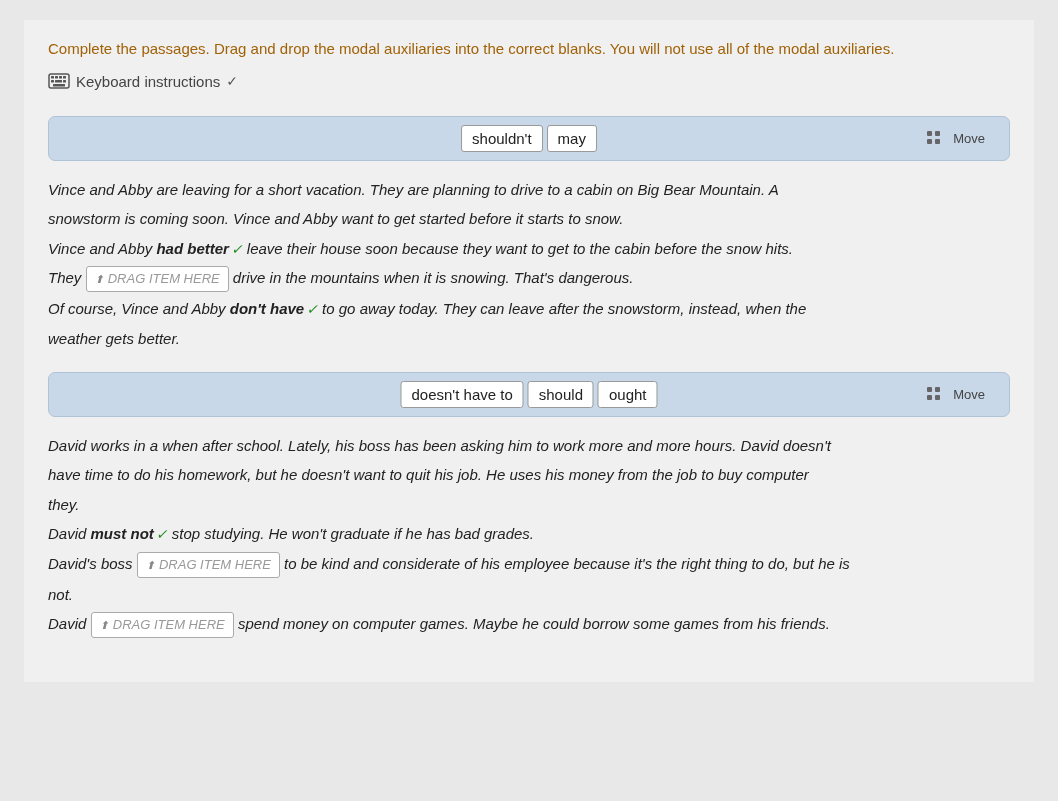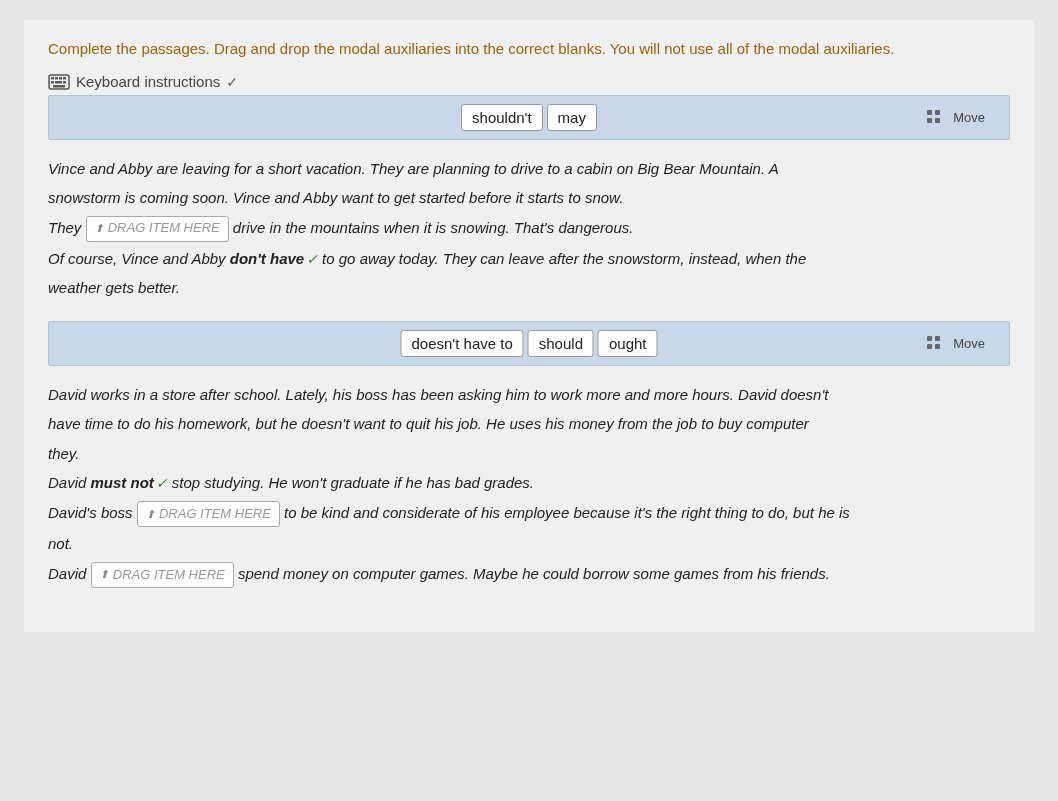--- a/index.html
+++ b/index.html
@@ -17,33 +17,33 @@
       margin: 0 auto;
     }
     .instructions-header {
       font-size: 15px;
       line-height: 1.5;
       margin-bottom: 12px;
       color: #a16207;
     }
     .keyboard-row {
       display: flex;
-      align-items: flex-end;
+      align-items: flex-start;
       gap: 6px;
-      margin-bottom: 5px;
+      margin-bottom: 26px;
       font-size: 15px;
       color: #444;
       cursor: pointer;
     }
 
     
     .word-bank-bar {
       background: #c8d8e8;
       border: 1px solid #b0c4d8;
-      border-radius: 2px;
+      border-radius: 7px;
       padding: 10px 16px;
       display: flex;
       align-items: center;
       justify-content: space-between;
       margin-bottom: 16px;
       position: relative;
     }
     .word-bank-center {
       display: flex;
       align-items: center;
@@ -171,20 +171,23 @@
           <span></span>
       </div>
       <span>Move</span>
     </button>
   </div>
 
   <div class="passage">
     <p><span>Vince and Abby are leaving for a short vacation. They are planning to drive to a cabin on Big Bear Mountain. A</span></p>
     <p><span>snowstorm is coming soon. Vince and Abby want to get started before it starts to snow.</span></p>
     <p>
+      <span>Vince and Abby </span><span class="answered-phrase">had better</span><span class="check-mark">✓</span><span>  leave their house soon because they want to get to the cabin before the snow hits.</span>
+    </p>
+    <p>
       <span>They </span><span class="drag-blank">
           <span class="drag-icon">⬆</span>
           <span>DRAG ITEM HERE</span>
         </span><span> drive in the mountains when it is snowing. That's dangerous.</span>
     </p>
     <p>
       <span>Of course, Vince and Abby </span><span class="answered-phrase">don't have</span><span class="check-mark">✓</span><span>  to go away today. They can leave after the snowstorm, instead, when the</span>
     </p>
     <p><span>weather gets better.</span></p>
   </div>
@@ -203,21 +206,21 @@
         <span></span>
           <span></span>
           <span></span>
           <span></span>
       </div>
       <span>Move</span>
     </button>
   </div>
 
   <div class="passage">
-    <p><span>David works in a store after school. Lately, his boss has been asking him to work more and more hours. David doesn't</span></p>
+    <p><span>David works in a when after school. Lately, his boss has been asking him to work more and more hours. David doesn't</span></p>
     <p><span>have time to do his homework, but he doesn't want to quit his job. He uses his money from the job to buy computer</span></p>
     <p><span>they.</span></p>
     <p>
       <span>David </span><span class="answered-phrase">must not</span><span class="check-mark">✓</span><span>  stop studying. He won't graduate if he has bad grades.</span>
     </p>
     <p>
       <span>David's boss </span><span class="drag-blank">
           <span class="drag-icon">⬆</span>
           <span>DRAG ITEM HERE</span>
         </span><span> to be kind and considerate of his employee because it's the right thing to do, but he is</span>

